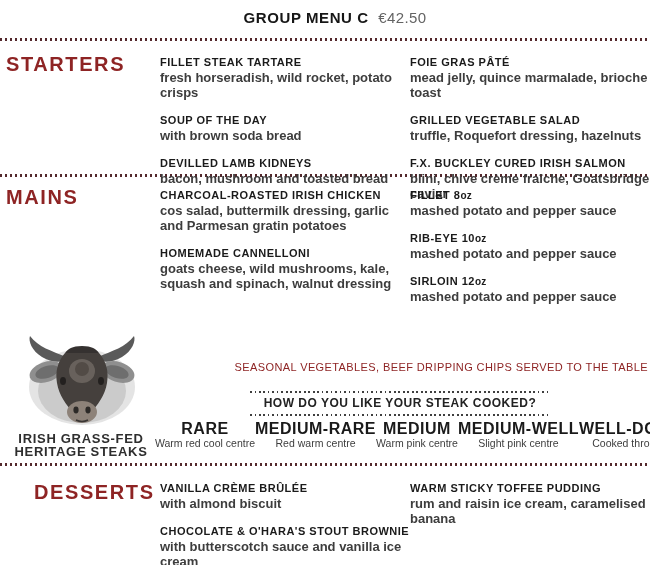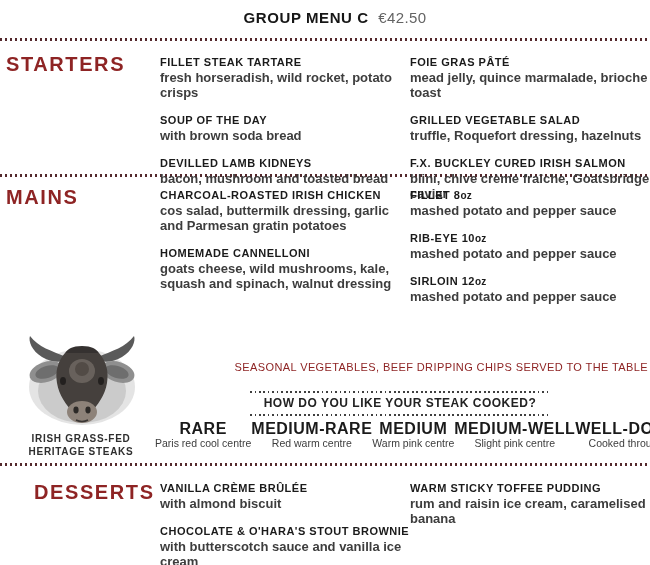--- a/index.html
+++ b/index.html
@@ -98,21 +98,21 @@
   }
   .doneness-desc {
     font-size: 10.5px; color: #3d3d3d; line-height: 15px;
   }
 
   
   .bull-figure { left: 16px; top: 331px; width: 132px; height: 98px; }
   .bull-caption {
     left: 0; top: 432px; width: 162px;
     text-align: center;
-    font-size: 10px; font-weight: bold; letter-spacing: 0.7px;
+    font-size: 13px; font-weight: bold; letter-spacing: 0.7px;
     color: #2e2e2e; line-height: 13px;
   }
 </style>
 </head>
 <body>
 
 <div class="abs menu-header">
   <span class="menu-title">GROUP MENU C</span>
   <span class="menu-price">€42.50</span>
 </div>
@@ -194,21 +194,21 @@
     </div>
   </div>
 
 <div class="abs serving-note">SEASONAL VEGETABLES, BEEF DRIPPING CHIPS SERVED TO THE TABLE</div>
 <div class="abs steak-question-box">
   <div class="steak-question">HOW DO YOU LIKE YOUR STEAK COOKED?</div>
 </div>
 <div class="abs doneness-row">
     <div class="doneness-col">
       <div class="doneness-level">RARE</div>
-      <div class="doneness-desc">Paris red cool centre</div>
+      <div class="doneness-desc">Warm red cool centre</div>
     </div>
     <div class="doneness-col">
       <div class="doneness-level">MEDIUM-RARE</div>
       <div class="doneness-desc">Red warm centre</div>
     </div>
     <div class="doneness-col">
       <div class="doneness-level">MEDIUM</div>
       <div class="doneness-desc">Warm pink centre</div>
     </div>
     <div class="doneness-col">

